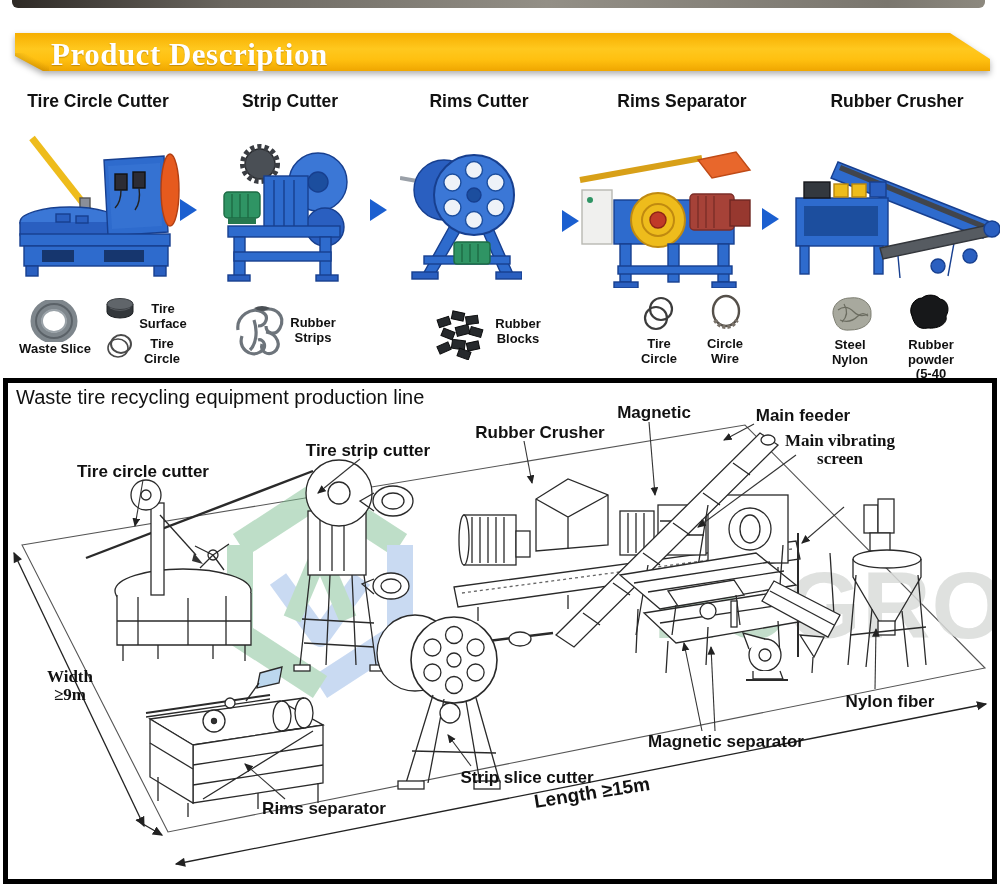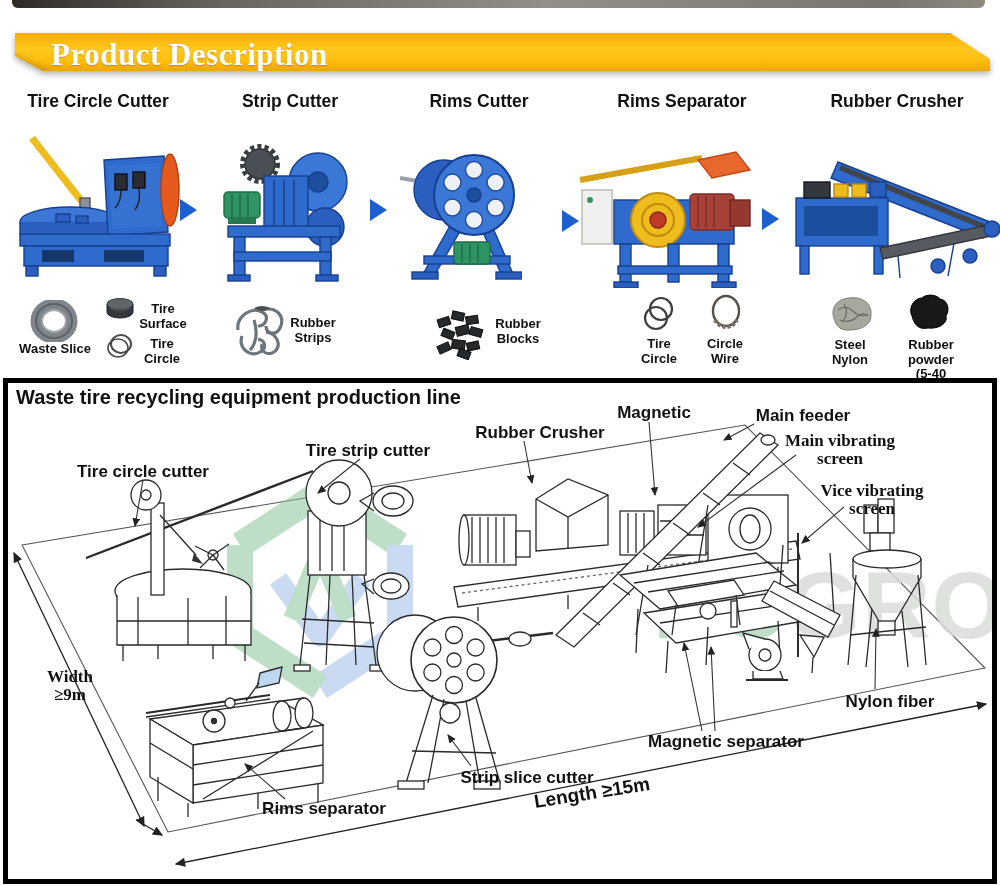--- a/index.html
+++ b/index.html
@@ -31,21 +31,21 @@
   .flow-arrow{position:absolute;width:0;height:0;
     border-left:17px solid #1b5fd0;border-top:11px solid transparent;border-bottom:11px solid transparent;}
 
   
   .p-label{position:absolute;font-size:13px;font-weight:bold;line-height:1.12;
     text-align:center;transform:translateX(-50%);}
 
   
   .diagram{position:absolute;left:3px;top:378px;width:984px;height:496px;
     border:5px solid #000;background:#fff;}
-  .d-title{position:absolute;left:8px;top:3px;font-size:20px;font-weight:bold;white-space:nowrap;}
+  .d-title{position:absolute;left:8px;top:3px;font-size:20px;font-weight:normal;white-space:nowrap;}
   .d-art{position:absolute;left:0;top:0;}
   .d-label{position:absolute;font-size:17px;font-weight:bold;line-height:1.05;
     text-align:center;transform:translateX(-50%);white-space:nowrap;}
   .d-label.wrap{white-space:normal;font-family:Liberation Serif, serif;}
   .d-label.rot{transform:translateX(-50%) rotate(-9deg);}
 </style>
 </head>
 <body>
 
 <div>
@@ -462,21 +462,20 @@
     </svg>
 
     <div class="d-title">Waste tire recycling equipment production line</div>
 
     <div class="d-label" style="left:135px;top:80px">Tire circle cutter</div>
     <div class="d-label" style="left:360px;top:59px">Tire strip cutter</div>
     <div class="d-label" style="left:532px;top:41px">Rubber Crusher</div>
     <div class="d-label" style="left:646px;top:21px">Magnetic</div>
     <div class="d-label" style="left:795px;top:24px">Main feeder</div>
     <div class="d-label wrap" style="left:832px;top:49px;width:112px">Main vibrating screen</div>
-    <div class="d-label wrap" style="left:864px;top:99px;width:112px">Vice vibrating screen</div>
     <div class="d-label" style="left:882px;top:310px">Nylon fiber</div>
     <div class="d-label" style="left:718px;top:350px">Magnetic separator</div>
     <div class="d-label" style="left:519px;top:386px">Strip slice cutter</div>
     <div class="d-label" style="left:316px;top:417px">Rims separator</div>
     <div class="d-label wrap" style="left:62px;top:285px;width:66px">Width ≥9m</div>
     <div class="d-label rot" style="left:584px;top:400px;font-size:19px">Length ≥15m</div>
   </div>
 
 </div>
 

